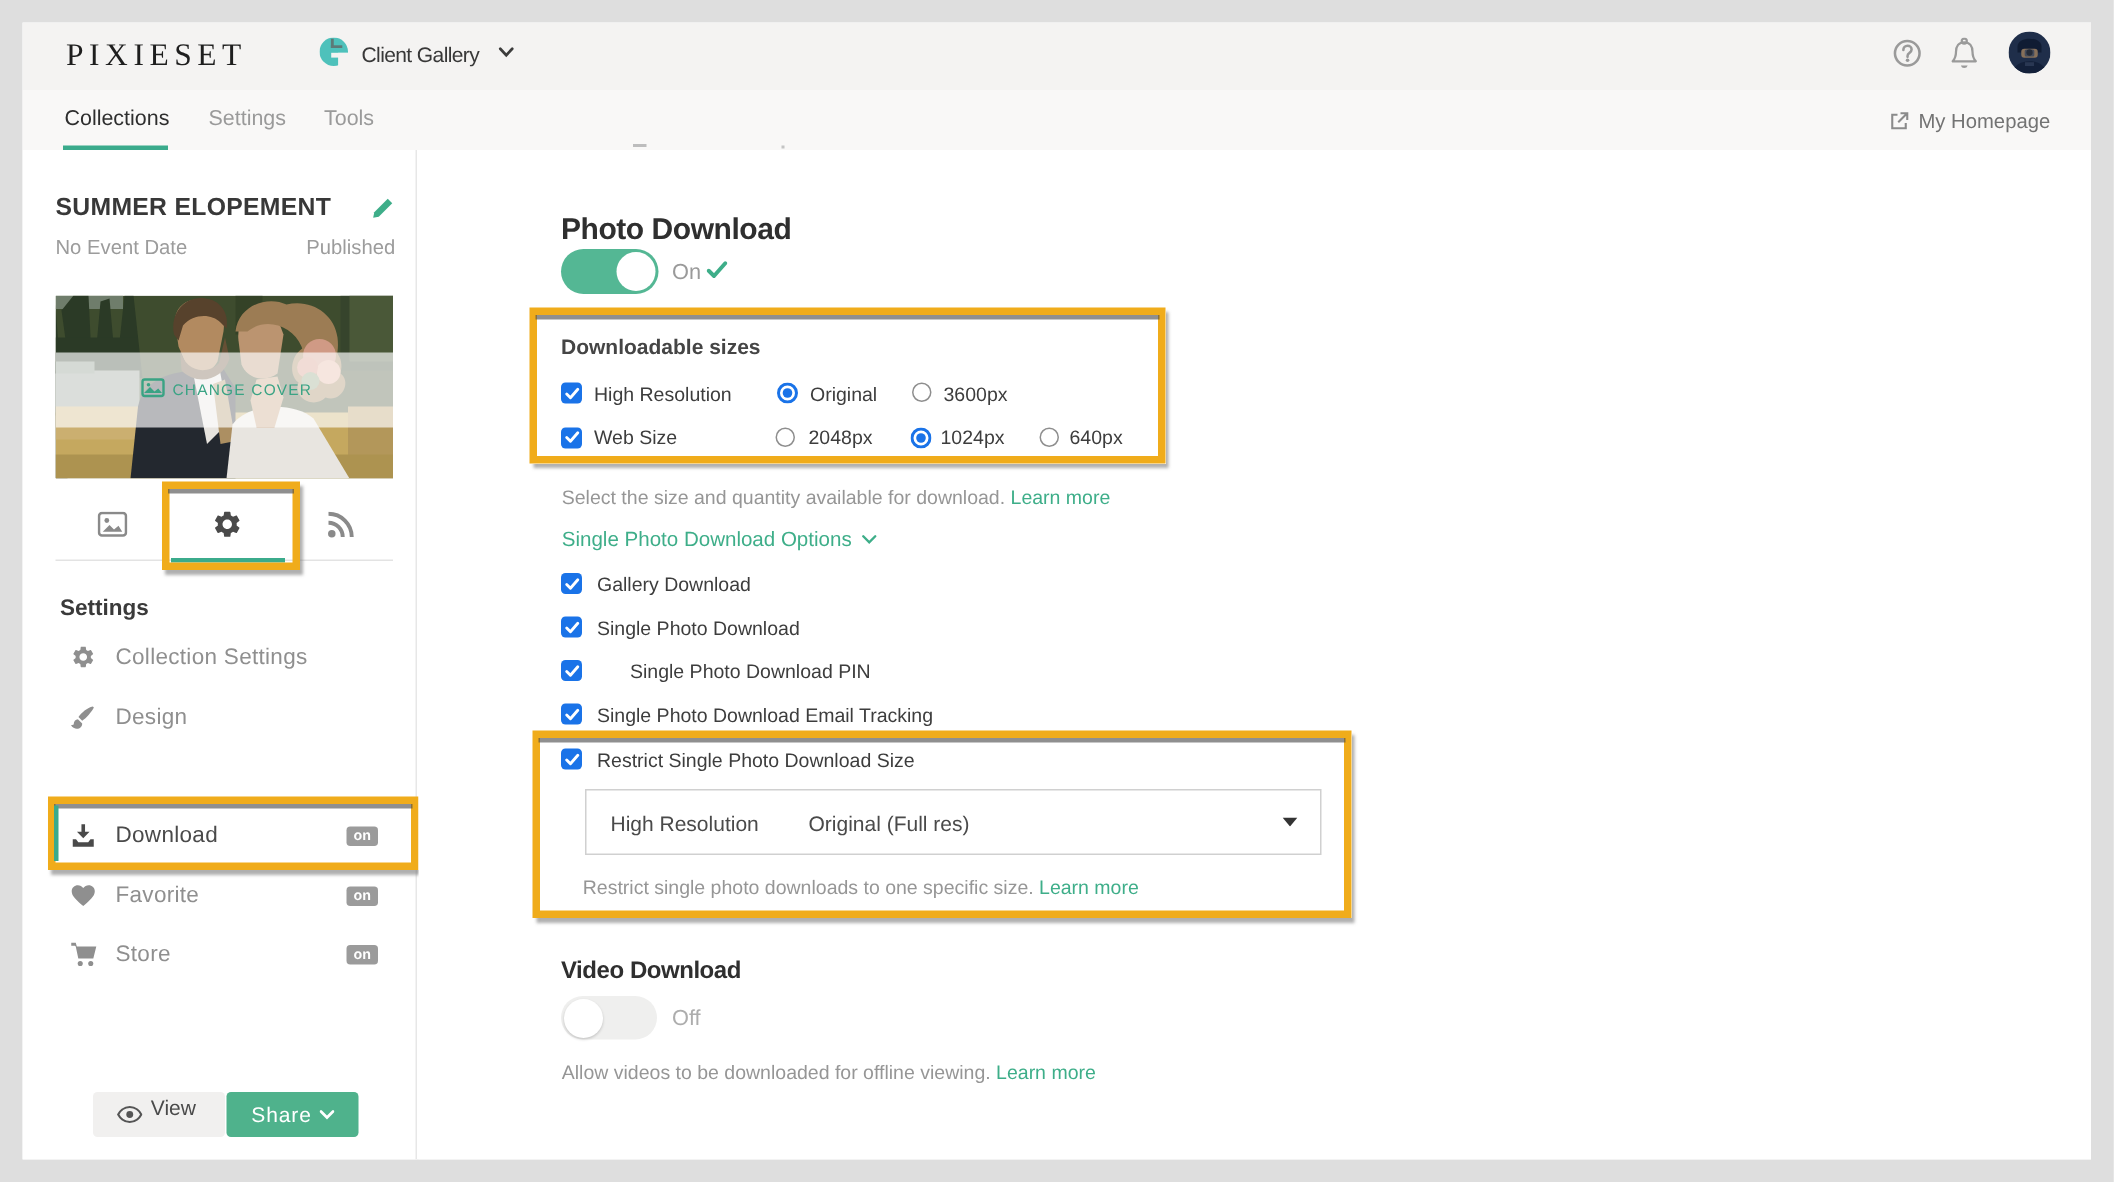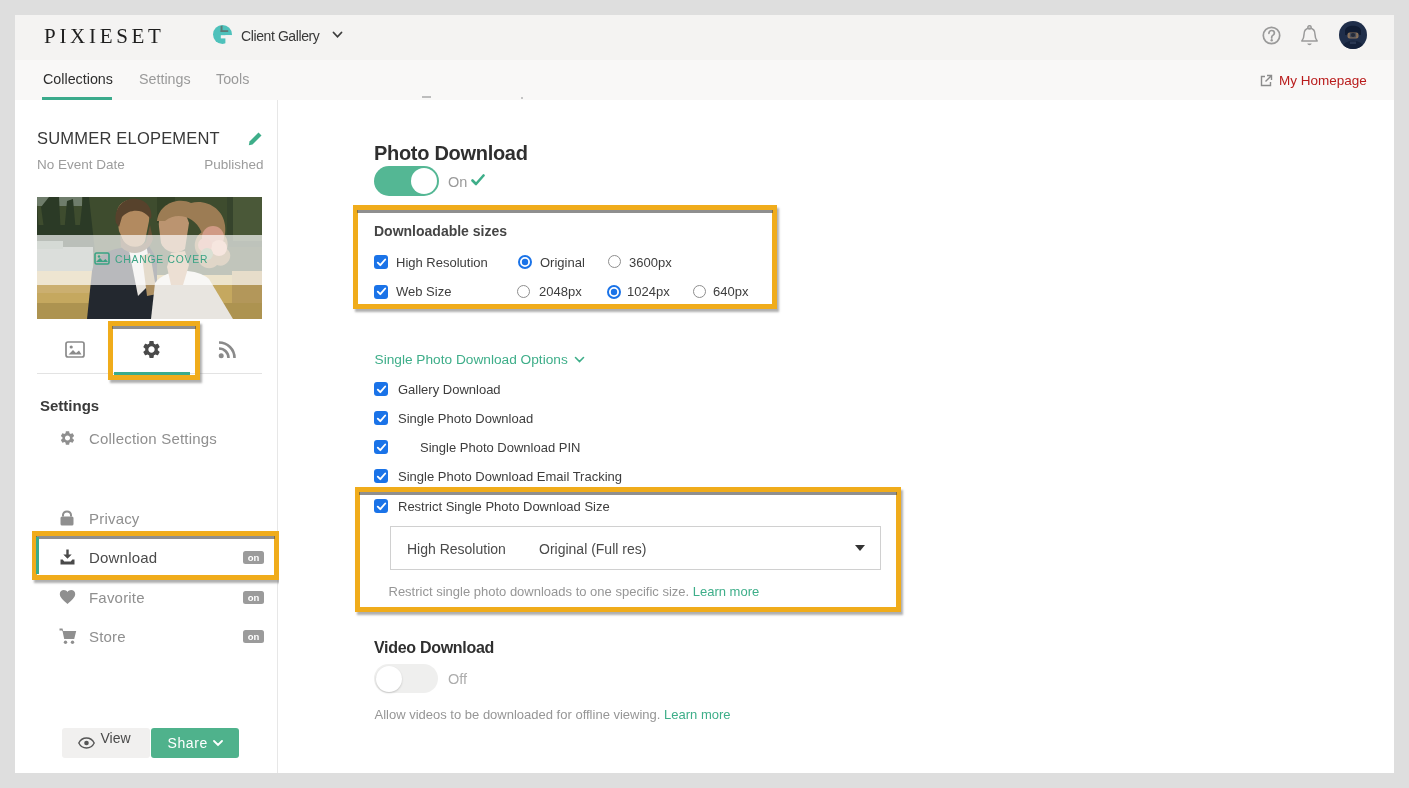--- a/index.html
+++ b/index.html
@@ -11,21 +11,21 @@
   #sidebar { position:absolute; left:0; top:85px; width:263px; height:673px; background:#fff; border-right:1px solid #e7e7e7; }
   #content { position:absolute; left:264px; top:85px; right:0; height:673px; background:#fff; }
   .teal { color:#3eae89; }
   .ybox { position:absolute; border:5px solid #f0ac1b; box-shadow:2px 3px 2px rgba(110,110,110,0.55); }
   .ybox:before { content:""; position:absolute; left:-1px; right:-1px; top:0; height:3px; background:rgba(75,75,75,0.62); }
   .cbx { position:absolute; width:14px; height:14px; background:#1a73e8; border-radius:3px; }
   .cbx svg { position:absolute; left:1.5px; top:1.5px; }
   .radio { position:absolute; width:13px; height:13px; border-radius:50%; background:#fff; border:1.5px solid #8e8e8e; }
   .lbl14 { position:absolute; font-size:13px; color:#3d3d3d; line-height:14px; }
   .onbadge { position:absolute; left:216px; width:21px; height:13px; background:#9b9b9b; border-radius:2.5px; color:#fff; font-size:9.5px; text-align:center; line-height:13px; font-weight:bold; }
-  .mitem { position:absolute; left:12px; width:296px; height:40px; }
+  .mitem { position:absolute; left:0; width:296px; height:40px; }
   .mitem .mlabel { position:absolute; left:62px; top:50%; transform:translateY(-50%); font-size:15px; letter-spacing:0.2px; color:#8f8f8f; }
   .mitem svg { position:absolute; left:32px; top:50%; transform:translateY(-50%); }
 </style>
 </head>
 <body>
 <div id="page">
   <div id="topbar">
     <div class="abs" style="left:29px; top:9px; font-family:'Liberation Serif',serif; font-size:21px; letter-spacing:3.7px; color:#1e1e1e;">PIXIESET</div>
     <svg class="abs" style="left:198px; top:10px;" width="19" height="19" viewBox="0 0 19 19">
       <circle cx="9.5" cy="9.5" r="9.5" fill="#4ec1bb"></circle>
@@ -72,26 +72,26 @@
 
   <div id="tabbar">
     <div class="abs" style="left:28px; top:11px; font-size:14.3px; color:#2e2e2e;">Collections</div>
     <div class="abs" style="left:27px; top:37px; width:70px; height:3px; background:#3bab8c;"></div>
     <div class="abs" style="left:124px; top:11px; font-size:14.3px; color:#9a9a9a;">Settings</div>
     <div class="abs" style="left:201px; top:11px; font-size:14.3px; color:#9a9a9a;">Tools</div>
     <svg class="abs" style="left:1245px; top:14px;" width="13" height="13" viewBox="0 0 13 13">
       <path d="M5 2.5 L1.5 2.5 L1.5 11.5 L10.5 11.5 L10.5 8" fill="none" stroke="#8b8b8b" stroke-width="1.4"></path>
       <path d="M7 1.5 L11.5 1.5 L11.5 6 M11.3 1.7 L5.5 7.5" fill="none" stroke="#8b8b8b" stroke-width="1.4"></path>
     </svg>
-    <div class="abs" style="left:1264px; top:13px; font-size:13.5px; color:#b91c1c;">My Homepage</div>
+    <div class="abs" style="left:1264px; top:13px; font-size:13.5px; color:#737373;">My Homepage</div>
   </div>
 
   <div id="sidebar">
 
-    <div class="abs" style="left:22px; top:29px; font-size:16.5px; font-weight:normal; color:#383838; letter-spacing:0.2px;">SUMMER ELOPEMENT</div>
+    <div class="abs" style="left:22px; top:29px; font-size:16.5px; font-weight:bold; color:#383838; letter-spacing:0.2px;">SUMMER ELOPEMENT</div>
     <svg class="abs" style="left:233px; top:31px;" width="15" height="15" viewBox="0 0 15 15">
       <path d="M1.5 10.5 L10.5 1.5 L13.5 4.5 L4.5 13.5 L0.8 14.2 Z" fill="#3eae89"></path>
     </svg>
     <div class="abs" style="left:22px; top:57px; font-size:13.5px; color:#9c9c9c;">No Event Date</div>
     <div class="abs" style="right:13.5px; top:57px; font-size:13.5px; color:#9c9c9c;">Published</div>
 
     <div class="abs" style="left:22px; top:97px; width:225px; height:122px; overflow:hidden;">
       <svg width="225" height="122" viewBox="0 0 225 122">
         <rect width="225" height="122" fill="#3e4c2e"></rect>
         <rect x="0" y="0" width="45" height="9" fill="#6f7d6b"></rect>
@@ -158,26 +158,25 @@
     <div class="ybox" style="left:92.5px; top:221px; width:92px; height:59px;"></div>
 
     <div class="abs" style="left:25px; top:297px; font-size:15px; font-weight:bold; color:#3a3a3a;">Settings</div>
 
     <div class="mitem" style="top:317.5px;">
       <svg width="17" height="17" viewBox="0 0 24 24">
           <path fill="#8f8f8f" d="M19.14 12.94c.04-.3.06-.61.06-.94 0-.32-.02-.64-.07-.94l2.03-1.58c.18-.14.23-.41.12-.61l-1.92-3.32c-.12-.22-.37-.29-.59-.22l-2.39.96c-.5-.38-1.03-.7-1.62-.94l-.36-2.54c-.04-.24-.24-.41-.48-.41h-3.84c-.24 0-.43.17-.47.41l-.36 2.54c-.59.24-1.13.57-1.62.94l-2.39-.96c-.22-.08-.47 0-.59.22L2.74 8.87c-.12.21-.08.47.12.61l2.03 1.58c-.05.3-.09.63-.09.94s.02.64.07.94l-2.03 1.58c-.18.14-.23.41-.12.61l1.92 3.32c.12.22.37.29.59.22l2.39-.96c.5.38 1.03.7 1.62.94l.36 2.54c.05.24.24.41.48.41h3.84c.24 0 .44-.17.47-.41l.36-2.54c.59-.24 1.13-.56 1.62-.94l2.39.96c.22.08.47 0 .59-.22l1.92-3.32c.12-.22.07-.47-.12-.61l-2.01-1.58zM12 15.6c-1.98 0-3.6-1.62-3.6-3.6s1.62-3.6 3.6-3.6 3.6 1.62 3.6 3.6-1.62 3.6-3.6 3.6z"></path>
         </svg>
       <div class="mlabel">Collection Settings</div>
     </div>
-    <div class="mitem" style="top:397.5px;">
-      <svg width="16" height="17" viewBox="0 0 16 17">
-          <path fill="#8f8f8f" d="M3 7V5.5C3 2.8 5 1 8 1s5 1.8 5 4.5V7h-2V5.5C11 4 9.8 3 8 3S5 4 5 5.5V7Z"></path>
-          <rect x="1.5" y="7" width="13" height="9" rx="1.5" fill="#8f8f8f"></rect>
-        </svg>
-      <div class="mlabel">Privacy</div>
+    <div class="mitem" style="top:357.5px;">
+      <svg width="17" height="17" viewBox="0 0 24 24">
+          <path fill="#8f8f8f" d="M21 2c-5 1-11 6-13.5 10l3.5 3.5C15 13 20 7 22 3ZM7 14c-2.5 0-4 2-4 5-1 .5-1.5.5-2.5.5C1.5 22 4 23 6 23c3 0 5-2 5-5Z"></path>
+        </svg>
+      <div class="mlabel">Design</div>
     </div>
     <div class="mitem" style="top:437px;">
       <svg width="17" height="17" viewBox="0 0 17 17">
           <path fill="#4a4a4a" d="M7.3 1h2.4v5h3L8.5 10.3 4.3 6h3ZM1.5 11h2.2l1.5 2h6.6l1.5-2h2.2v5h-14Z"></path>
         </svg>
       <div class="mlabel" style="color:#4a4a4a;">Download</div>
       <div class="onbadge" style="top:14px;">on</div>
     </div>
     <div class="mitem" style="top:477px;">
       <svg width="17" height="15" viewBox="0 0 17 15">
@@ -253,20 +252,21 @@
     <div class="radio" style="left:238px; top:184.5px;"></div>
     <div class="lbl14" style="left:260px; top:185px;">2048px</div>
     <svg class="radio-svg abs" style="left:327.5px; top:184.5px;" width="14" height="14" viewBox="0 0 14 14">
         <circle cx="7" cy="7" r="6" fill="none" stroke="#1a73e8" stroke-width="2"></circle>
         <circle cx="7" cy="7" r="3.2" fill="#1a73e8"></circle>
       </svg>
     <div class="lbl14" style="left:348px; top:185px;">1024px</div>
     <div class="radio" style="left:413.5px; top:184.5px;"></div>
     <div class="lbl14" style="left:434px; top:185px;">640px</div>
 
+    <div class="abs" style="left:95.5px; top:223.5px; font-size:13px; color:#969696;">Select the size and quantity available for download. <span class="teal">Learn more</span></div>
     <div class="abs" style="left:95.5px; top:252px; font-size:13.7px; color:#3eae89;">Single Photo Download Options <svg width="11" height="8" viewBox="0 0 11 8" style="margin-left:2px;">
           <path d="M1.5 1.5 L5.5 5.5 L9.5 1.5" stroke="#3eae89" stroke-width="1.6" fill="none" stroke-linecap="round"></path>
         </svg></div>
 
     <div class="cbx" style="left:95px; top:282px;">
         <svg width="11" height="11" viewBox="0 0 11 11">
           <path d="M1.8 5.7 L4.3 8.2 L9.2 2.5" stroke="#fff" stroke-width="1.9" fill="none" stroke-linecap="round" stroke-linejoin="round"></path>
         </svg>
       </div>
     <div class="lbl14" style="left:119px; top:282.5px;">Gallery Download</div>

